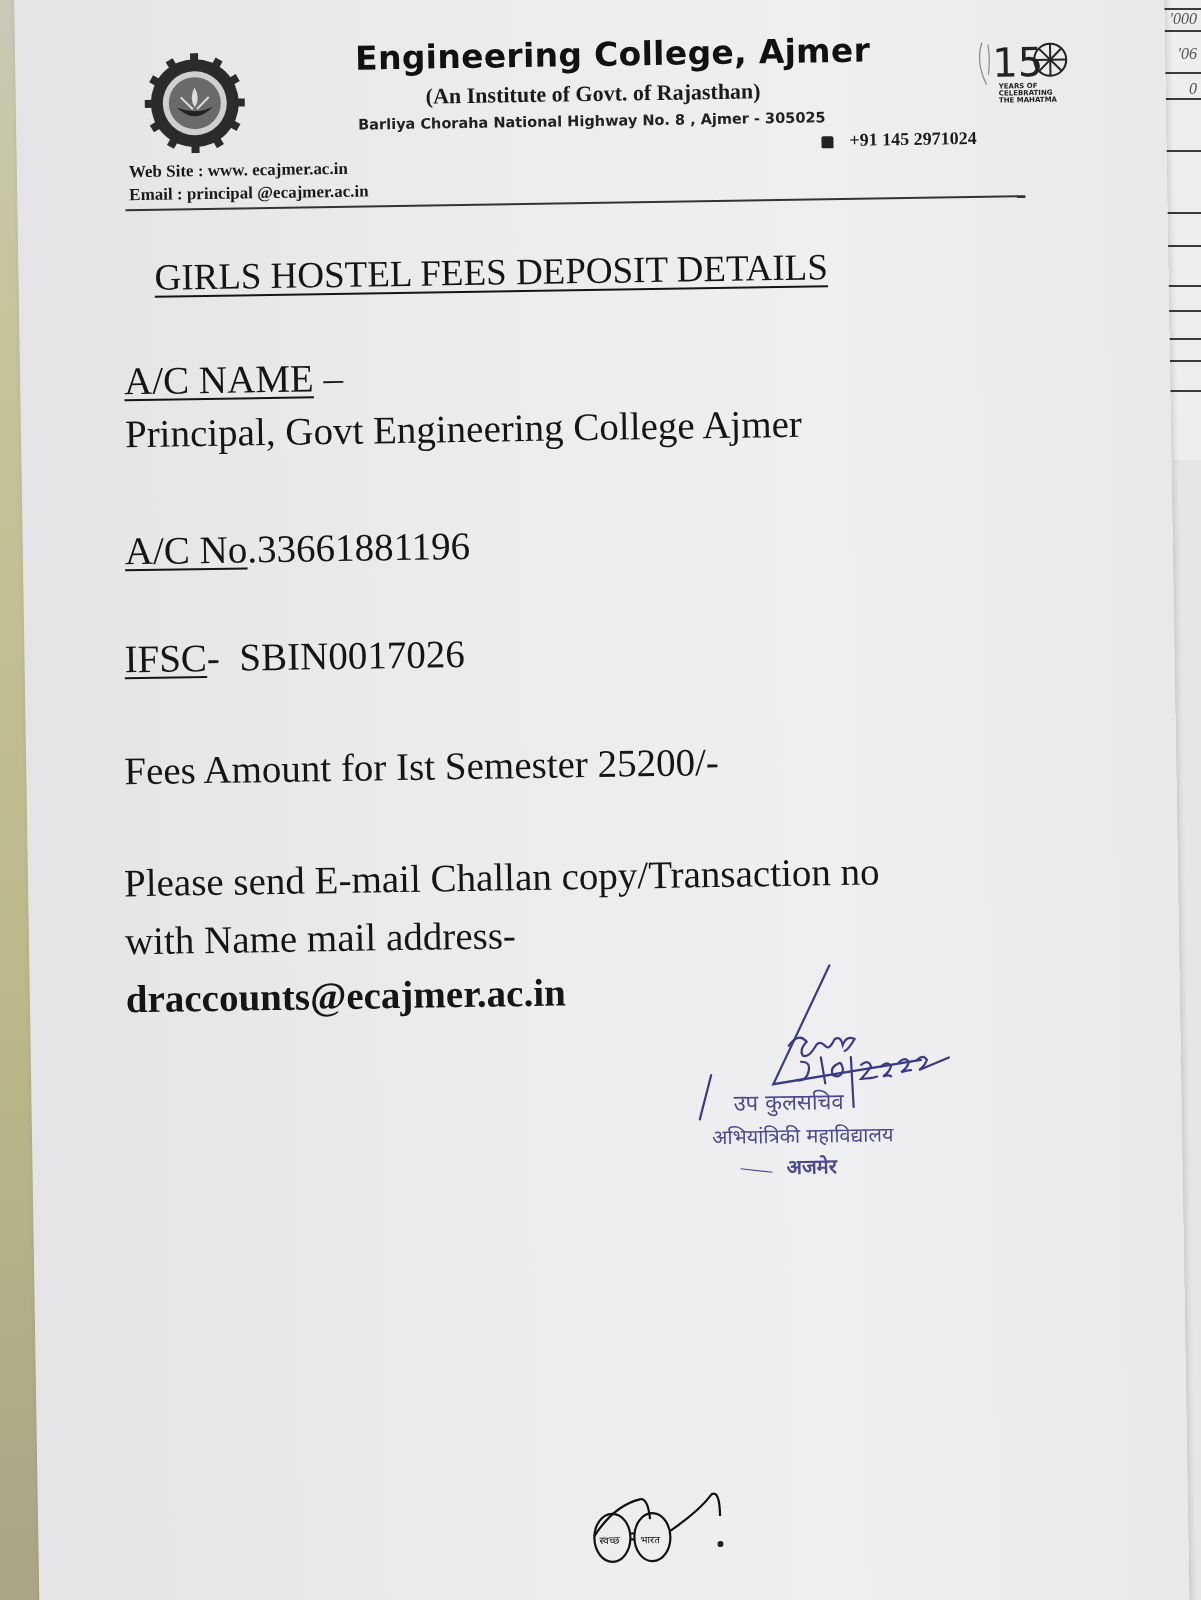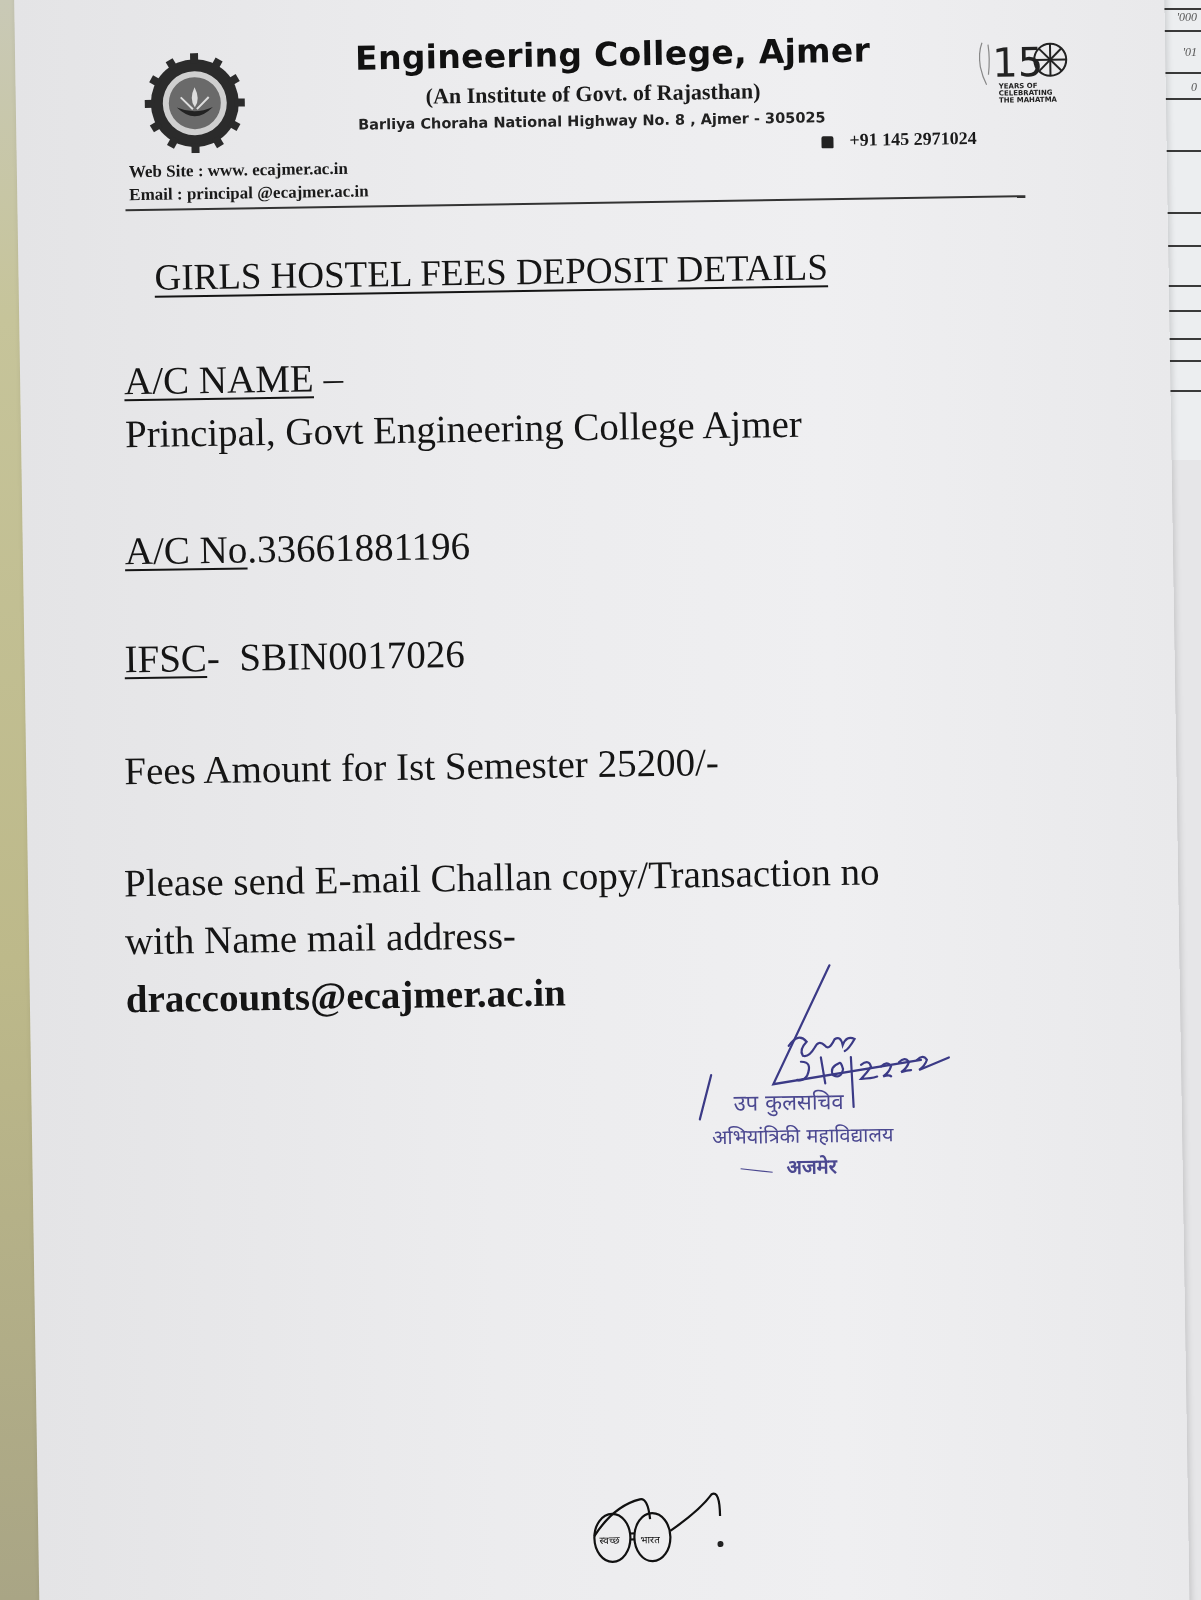--- a/index.html
+++ b/index.html
@@ -13,21 +13,21 @@
     background: linear-gradient(180deg, #c9c9b6 0%, #c6c49a 20%, #bdb98a 60%, #a9a585 100%);
   }
   .bg-right {
     position: absolute; right: 0; top: 0; width: 60px; height: 460px;
     background: #eceef0;
   }
   .ledger-line {
     position: absolute; right: 0; height: 2px; background: #3a3a3a; width: 40px;
   }
   .ledger-num {
-    position: absolute; right: 4px; font-size: 12px; color: #555;
+    position: absolute; right: 4px; font-size: 16px; color: #555;
     font-family: "Liberation Serif", serif; font-style: italic; text-align: center;
   }
   .paper {
     position: absolute; left: 14px; top: -10px; width: 1150px; height: 1640px;
     background: linear-gradient(90deg, #e4e4e6 0%, #ececee 40%, #efeff1 70%, #e9e9eb 100%);
     transform: rotate(-0.9deg);
     transform-origin: 0 0;
     box-shadow: 2px 0 6px rgba(0,0,0,0.15);
   }
   .abs { position: absolute; }
@@ -78,21 +78,21 @@
   .swachh { left: 530px; top: 1505px; width: 160px; height: 100px; }
 </style>
 </head>
 <body>
 
 <div class="bg-left"></div>
 <div class="bg-right">
   <div class="ledger-line" style="top:8px;"></div>
   <div class="ledger-num" style="top:10px;">'000</div>
   <div class="ledger-line" style="top:30px;"></div>
-  <div class="ledger-num" style="top:45px;">'01</div>
+  <div class="ledger-num" style="top:45px;">'06</div>
   <div class="ledger-line" style="top:72px;"></div>
   <div class="ledger-num" style="top:80px;">0</div>
   <div class="ledger-line" style="top:98px;"></div>
   <div class="ledger-line" style="top:150px;"></div>
   <div class="ledger-line" style="top:212px;"></div>
   <div class="ledger-line" style="top:245px;"></div>
   <div class="ledger-line" style="top:285px;"></div>
   <div class="ledger-line" style="top:310px;"></div>
   <div class="ledger-line" style="top:338px;"></div>
   <div class="ledger-line" style="top:360px;"></div>

